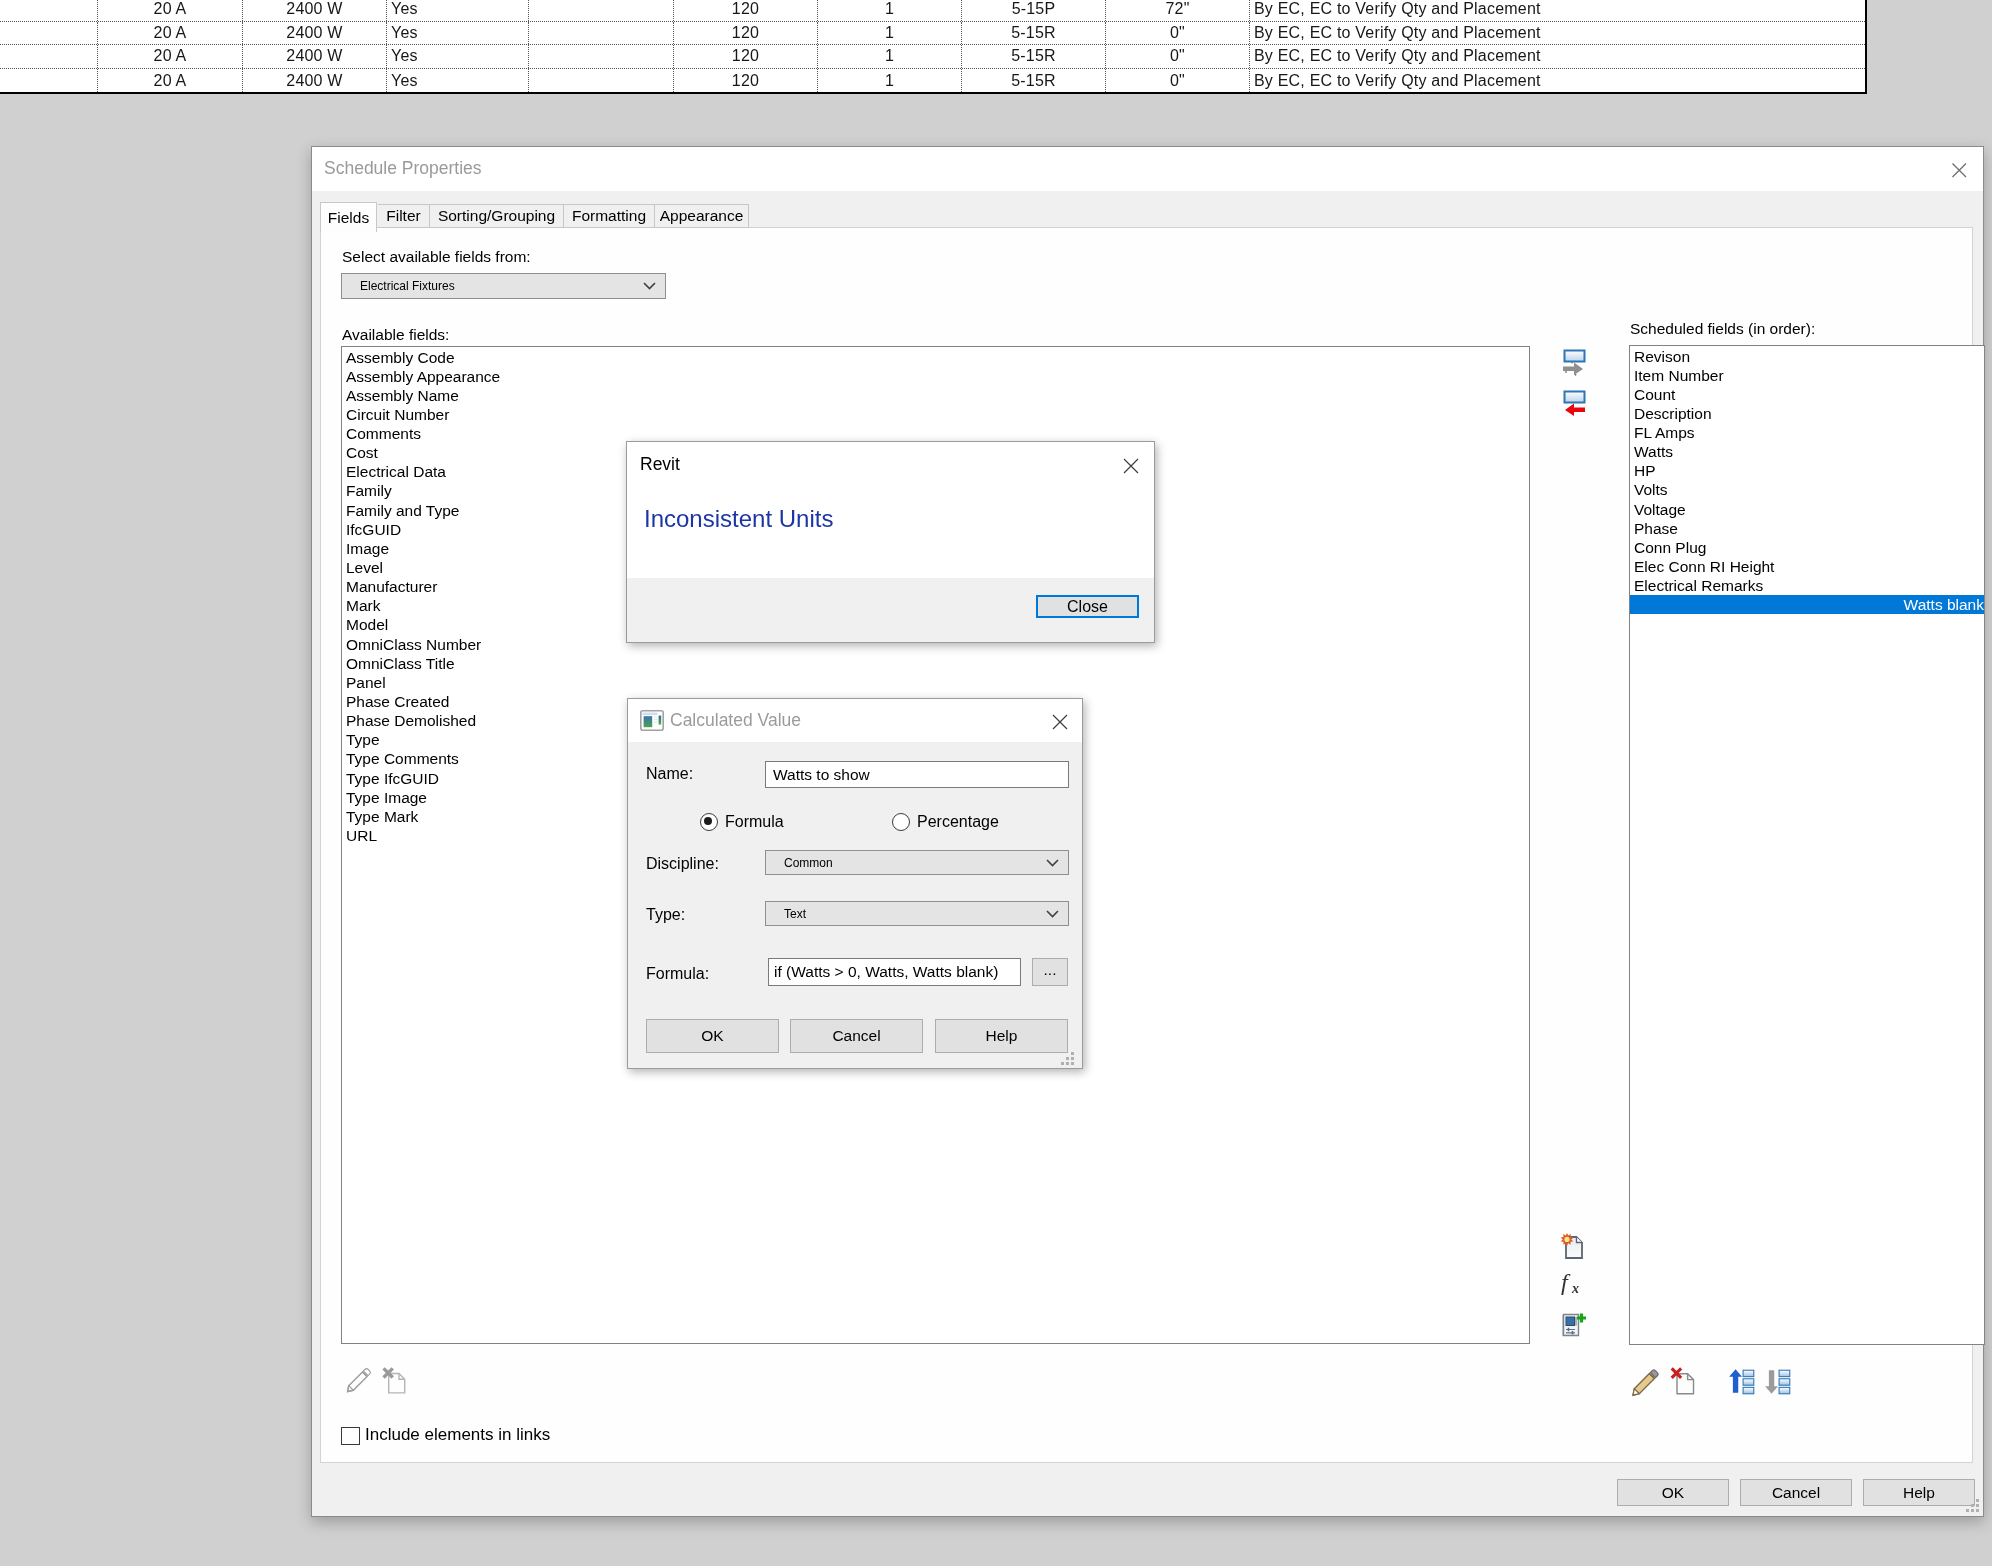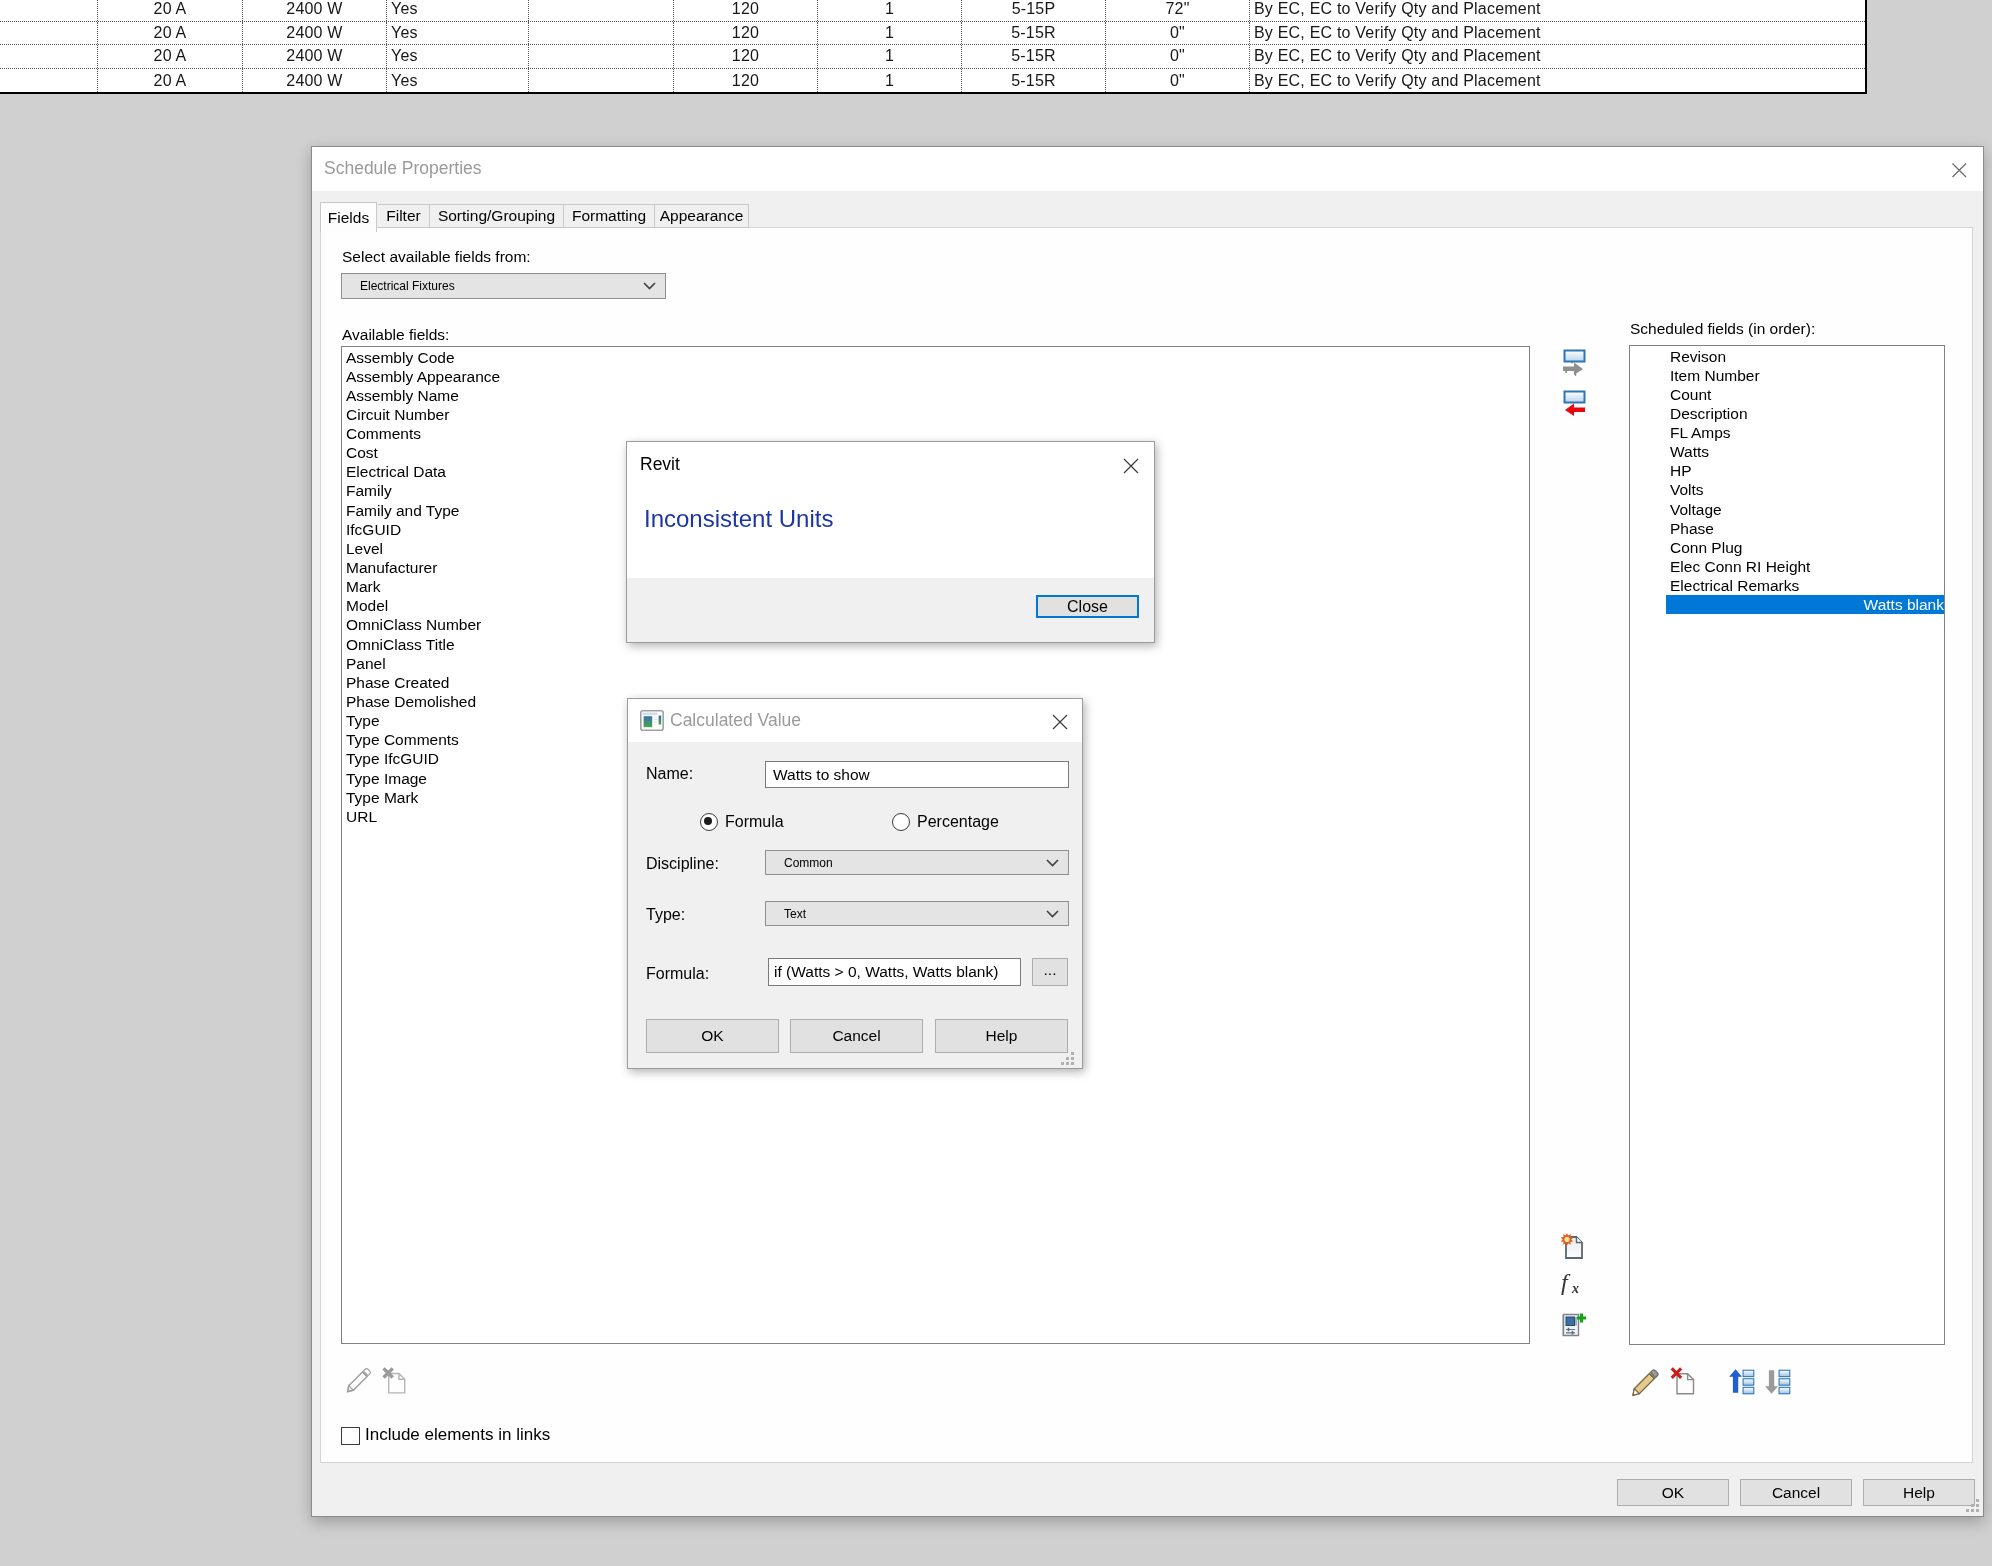--- a/index.html
+++ b/index.html
@@ -149,39 +149,40 @@
     <div class="li">Assembly Code</div>
     <div class="li">Assembly Appearance</div>
     <div class="li">Assembly Name</div>
     <div class="li">Circuit Number</div>
     <div class="li">Comments</div>
     <div class="li">Cost</div>
     <div class="li">Electrical Data</div>
     <div class="li">Family</div>
     <div class="li">Family and Type</div>
     <div class="li">IfcGUID</div>
+    <div class="li">Image</div>
     <div class="li">Level</div>
     <div class="li">Manufacturer</div>
     <div class="li">Mark</div>
     <div class="li">Model</div>
     <div class="li">OmniClass Number</div>
     <div class="li">OmniClass Title</div>
     <div class="li">Panel</div>
     <div class="li">Phase Created</div>
     <div class="li">Phase Demolished</div>
     <div class="li">Type</div>
     <div class="li">Type Comments</div>
     <div class="li">Type IfcGUID</div>
     <div class="li">Type Image</div>
     <div class="li">Type Mark</div>
     <div class="li">URL</div>
   </div>
 
   <div class="lab" style="left:1318px; top:173px;">Scheduled fields (in order):</div>
-  <div class="listbox" style="left:1317px; top:198px; width:316px; height:1000px;padding-left:36px;">
+  <div class="listbox" style="left:1317px; top:198px; width:356px; height:1000px;">
     <div class="li">Revison</div>
     <div class="li">Item Number</div>
     <div class="li">Count</div>
     <div class="li">Description</div>
     <div class="li">FL Amps</div>
     <div class="li">Watts</div>
     <div class="li">HP</div>
     <div class="li">Volts</div>
     <div class="li">Voltage</div>
     <div class="li">Phase</div>

